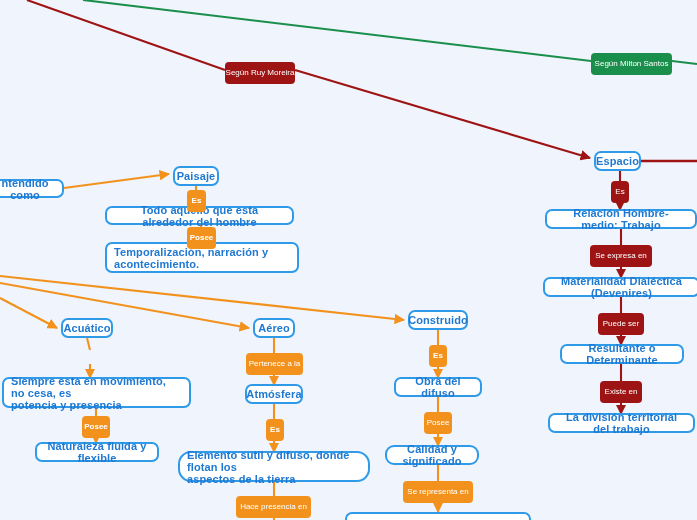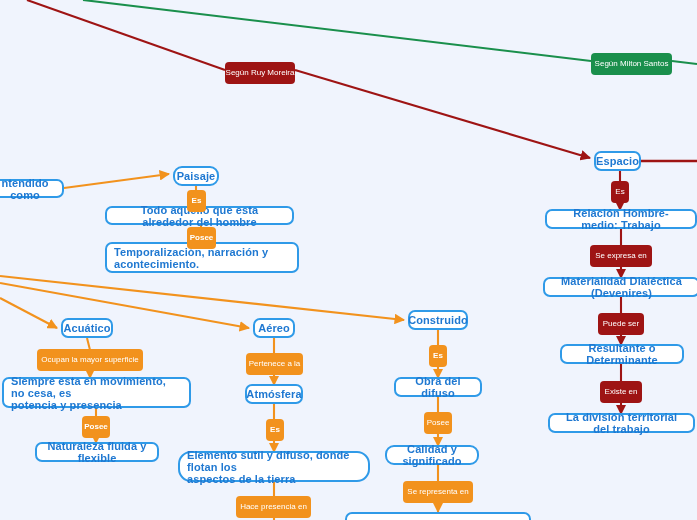--- a/index.html
+++ b/index.html
@@ -148,21 +148,21 @@
       <path d="M 621 396 L 621 414" stroke="#9e1414" stroke-width="2.1" fill="none" marker-end="url(#arr-red)"></path>
     </g>
   </svg>
 
   <div class="linklabel red" style="left:225px;top:62px;width:70px;height:16px;">Según Ruy Moreira</div>
 
   <div class="linklabel green" style="left:591px;top:53px;width:81px;height:16px;">Según Milton Santos</div>
 
   <div class="node" style="left:-14px;top:179px;width:78px;height:19px;">ntendido como</div>
 
-  <div class="node" style="left:173px;top:166px;width:46px;height:20px;border-radius:9px;">Paisaje</div>
+  <div class="node" style="left:173px;top:166px;width:46px;height:20px;">Paisaje</div>
 
   <div class="node" style="left:105px;top:206px;width:189px;height:19px;">Todo aquello que esta alrededor del hombre</div>
 
   <div class="node left-align" style="left:105px;top:242px;width:194px;height:31px;">Temporalización, narración y
 acontecimiento.</div>
 
   <div class="node" style="left:61px;top:318px;width:52px;height:20px;">Acuático</div>
 
   <div class="node left-align" style="left:2px;top:377px;width:189px;height:31px;">Siempre esta en movimiento, no cesa, es
 potencia y presencia</div>
@@ -191,21 +191,20 @@
   <div class="node" style="left:543px;top:277px;width:157px;height:20px;">Materialidad Dialéctica (Devenires)</div>
 
   <div class="node" style="left:560px;top:344px;width:124px;height:20px;">Resultante o Determinante</div>
 
   <div class="node" style="left:548px;top:413px;width:147px;height:20px;">La división territorial del trabajo</div>
 
   <div class="linklabel orange bold" style="left:187px;top:190px;width:19px;height:14px;">Es</div>
 
   <div class="linklabel orange bold" style="left:187px;top:227px;width:29px;height:14px;">Posee</div>
 
-  <div class="linklabel orange" style="left:37px;top:349px;width:106px;height:15px;">Ocupan la mayor superficie</div>
 
   <div class="linklabel orange bold" style="left:82px;top:416px;width:28px;height:14px;">Posee</div>
 
   <div class="linklabel orange" style="left:246px;top:353px;width:57px;height:15px;">Pertenece a la</div>
 
   <div class="linklabel orange bold" style="left:266px;top:419px;width:18px;height:14px;">Es</div>
 
   <div class="linklabel orange" style="left:236px;top:496px;width:75px;height:15px;">Hace presencia en</div>
 
   <div class="linklabel orange bold" style="left:429px;top:345px;width:18px;height:14px;">Es</div>

